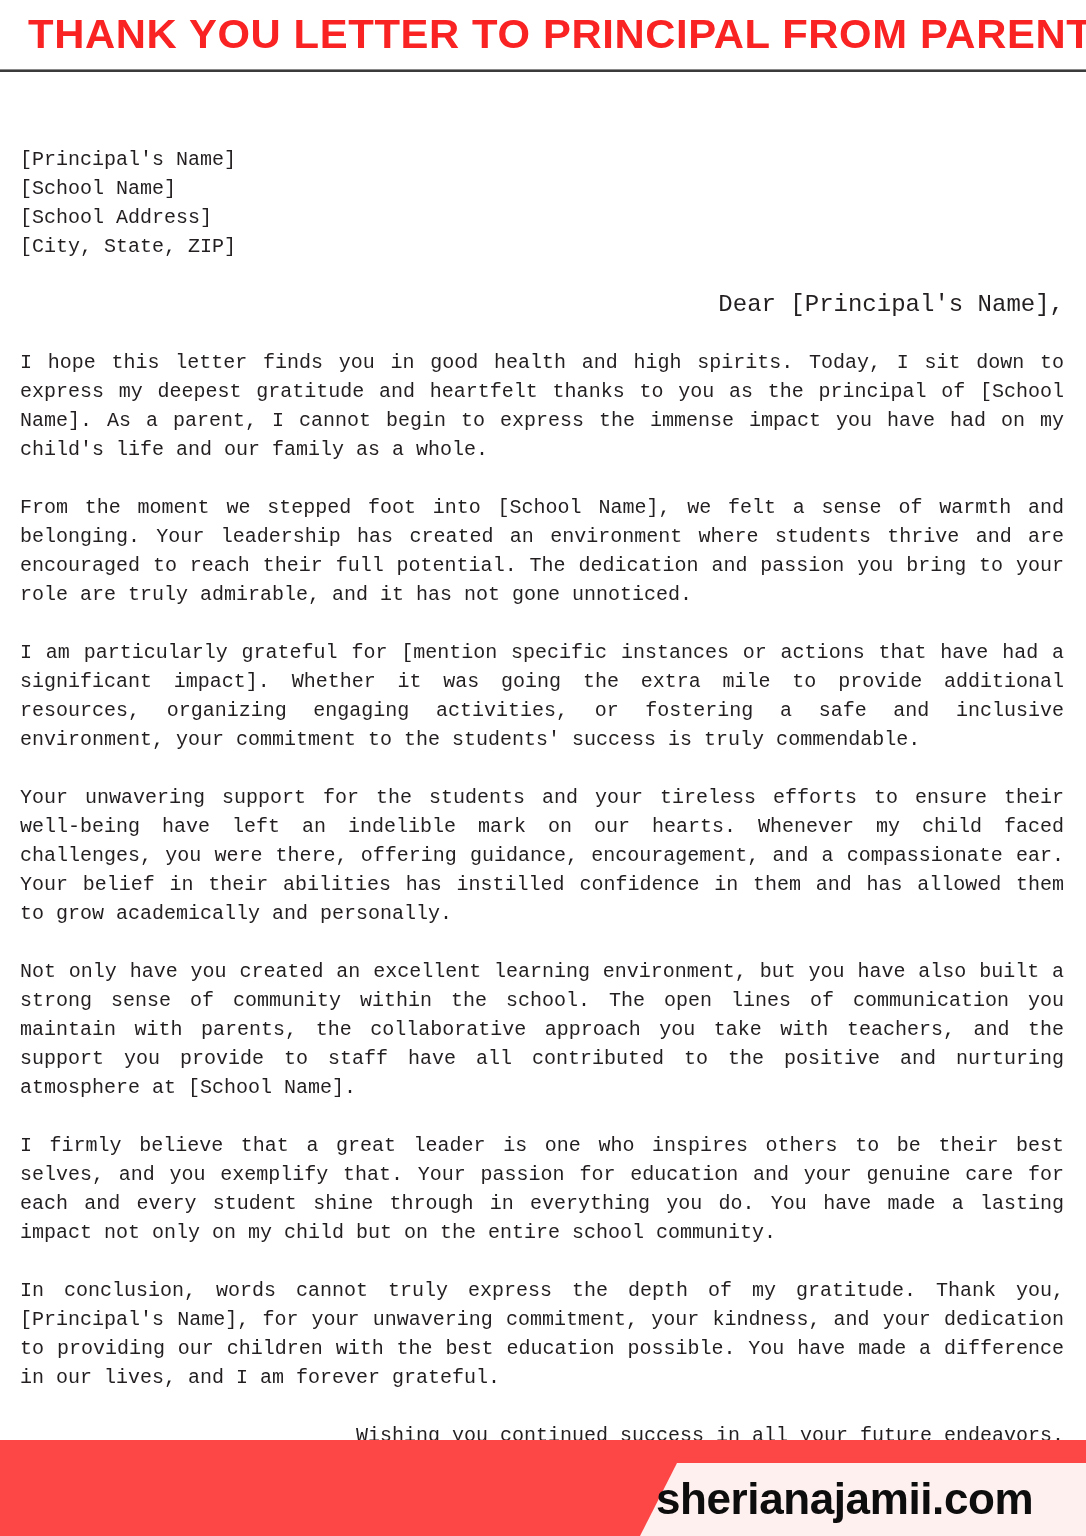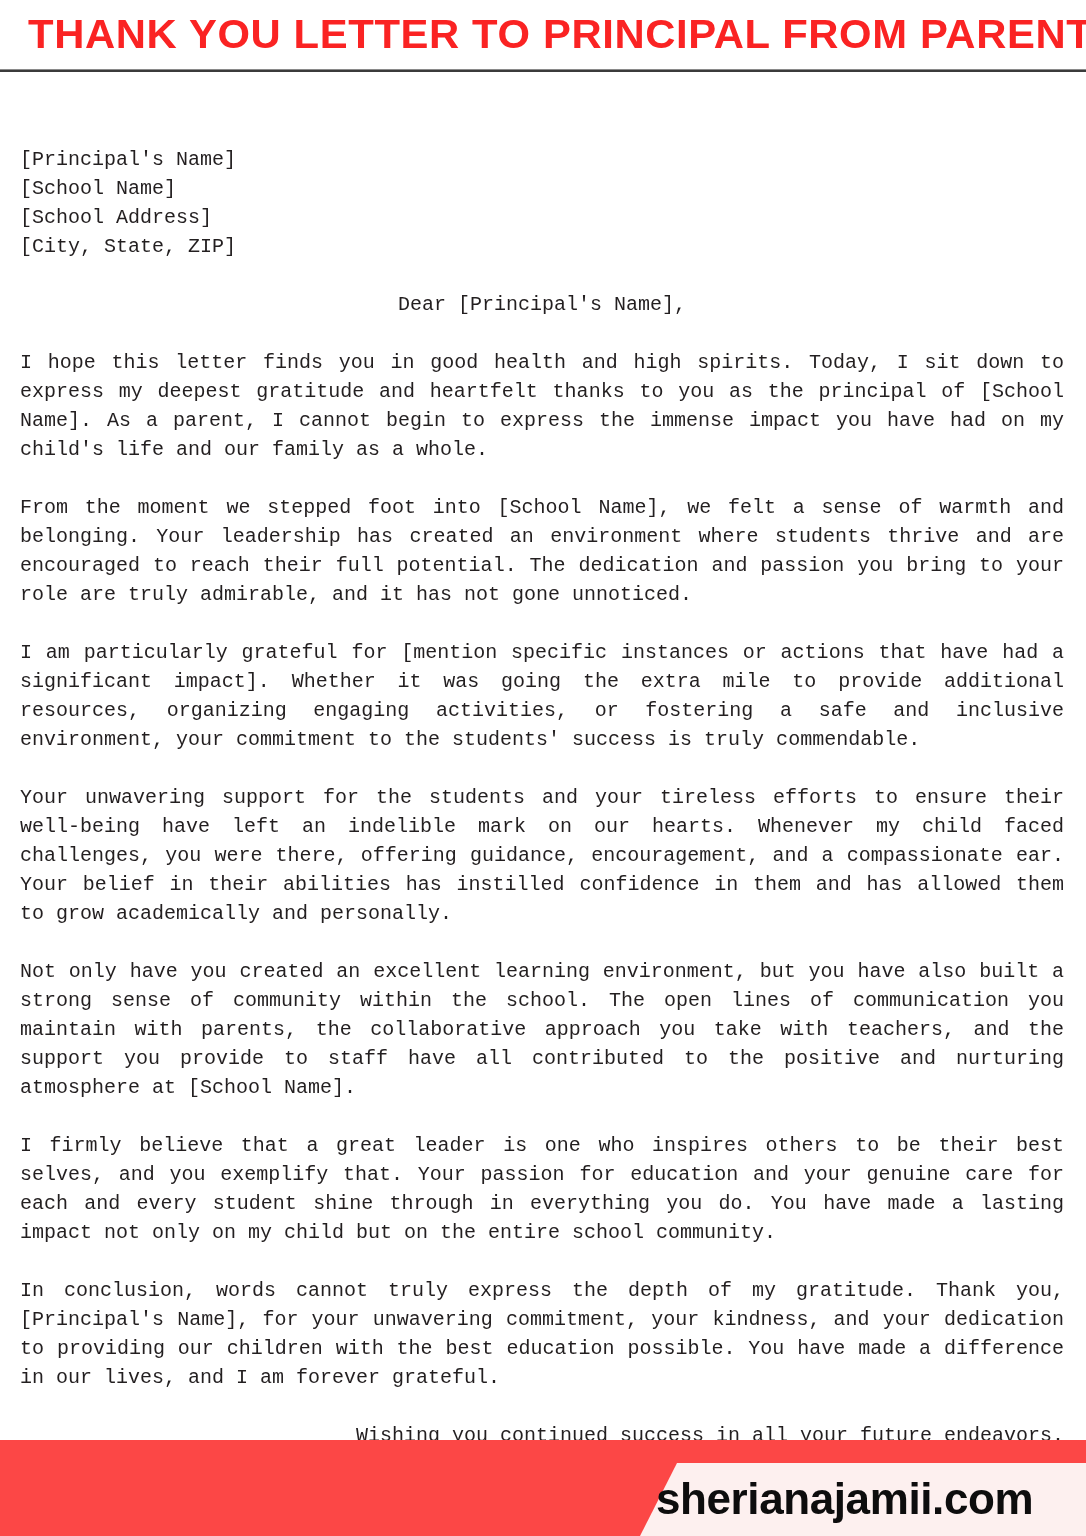--- a/index.html
+++ b/index.html
@@ -65,24 +65,24 @@
   .addr-block {
     font-size: 20px;
     line-height: 29px;
     color: #231f20;
     margin: 0 0 29px 0;
   }
   .addr-line {
     display: block;
   }
   .salutation {
-    font-size: 20px;
+    font-size: 24px;
     line-height: 29px;
     margin: 0 0 29px 0;
-    text-align: center;
+    text-align: right;
   }
   .para {
     font-size: 20px;
     line-height: 29px;
     margin: 0 0 29px 0;
     text-align: justify;
     text-justify: inter-word;
     color: #231f20;
   }
   .closing-line {

